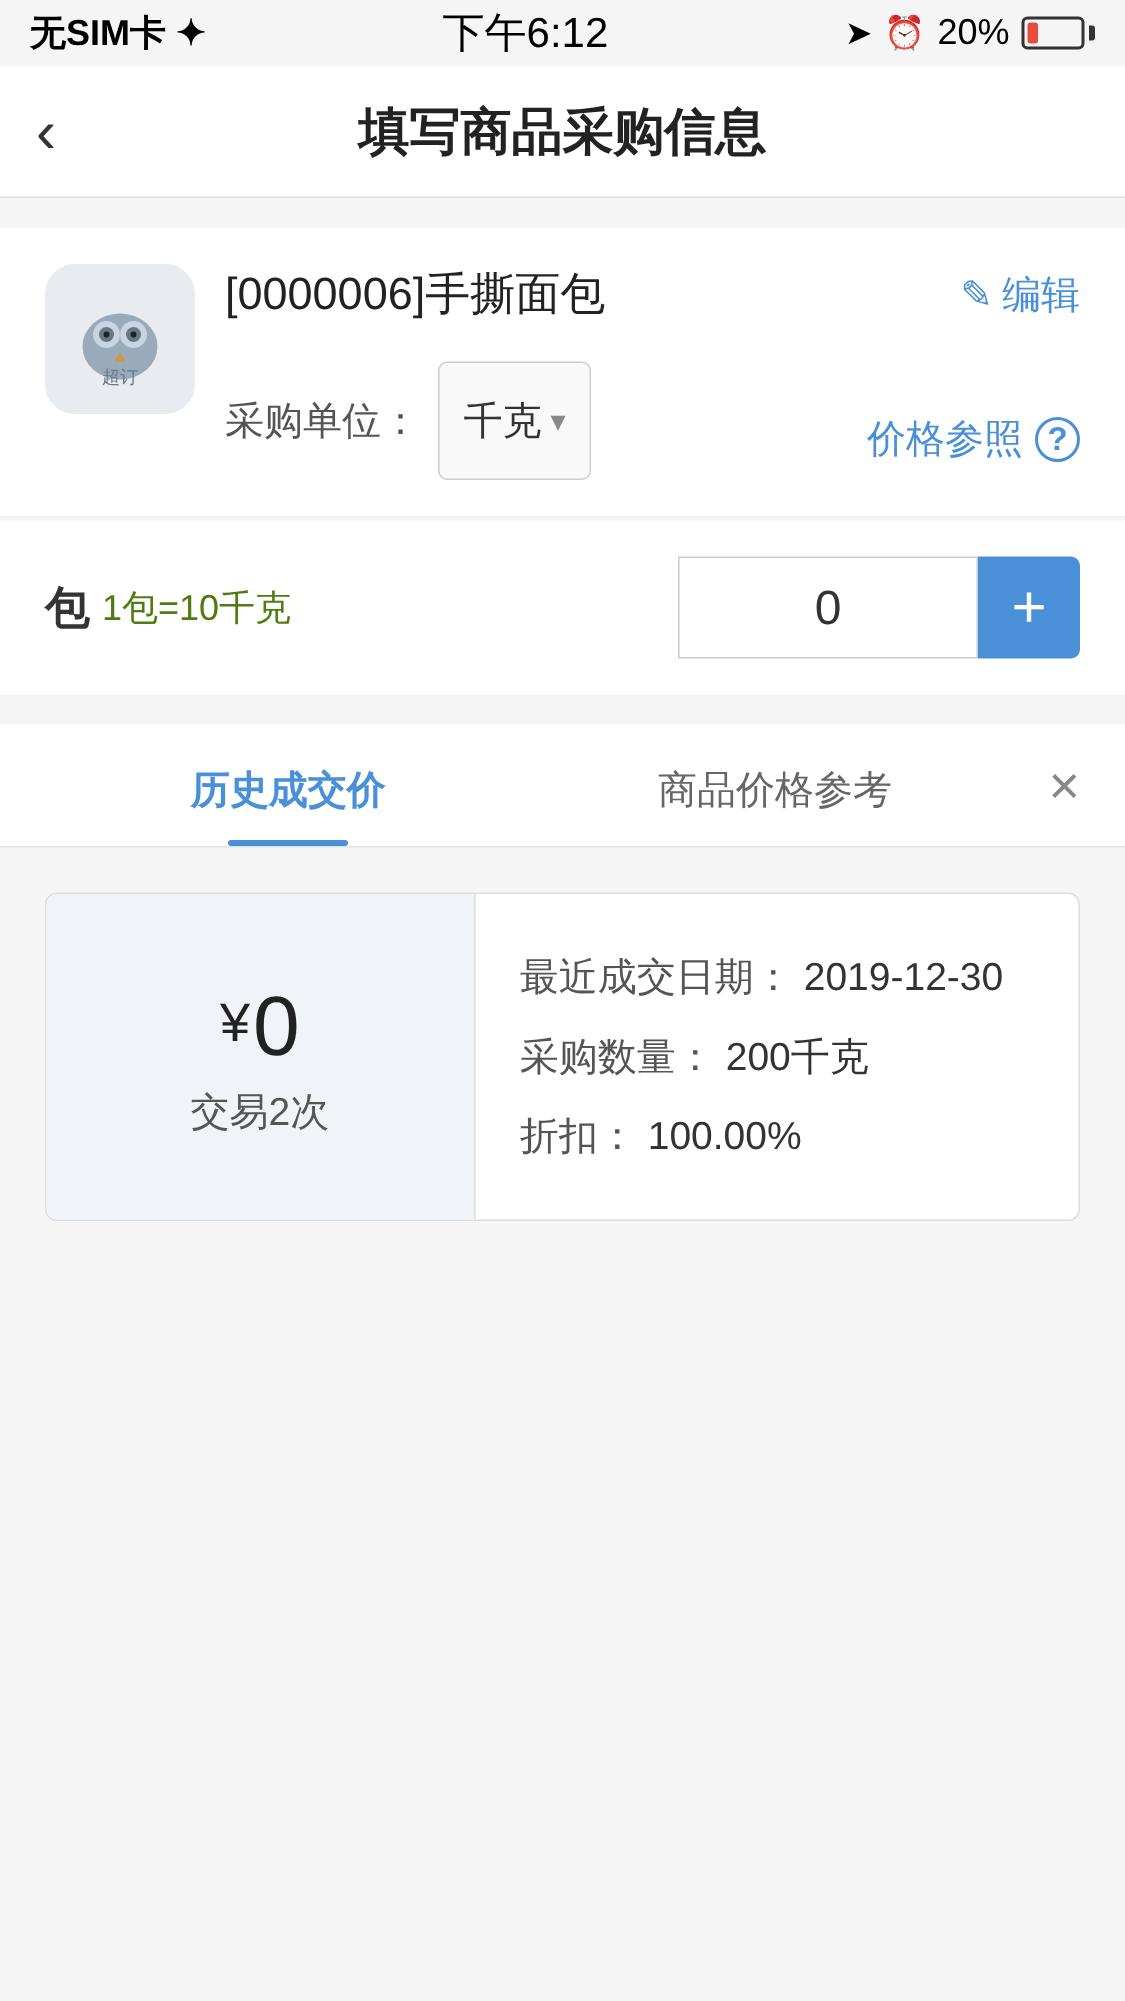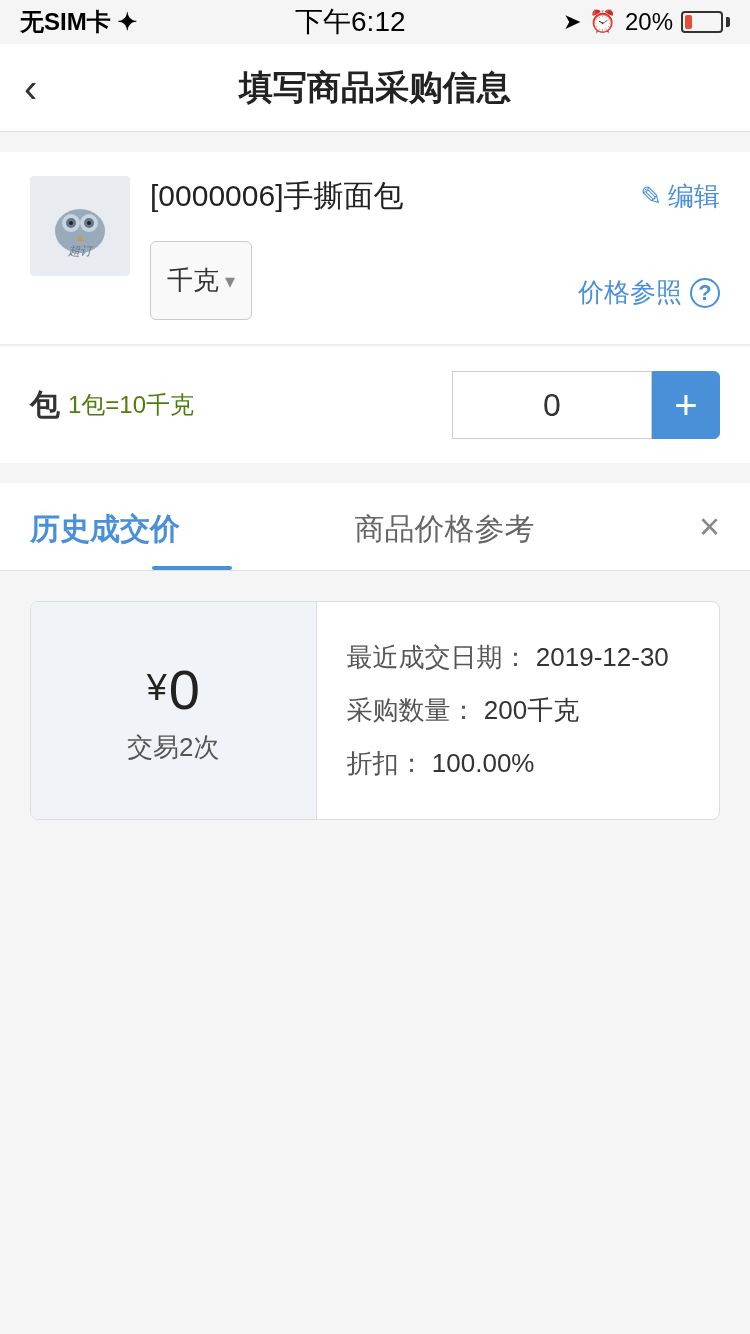--- a/index.html
+++ b/index.html
@@ -104,27 +104,26 @@
     }
     .product-header {
       display: flex;
       align-items: flex-start;
       gap: 20px;
     }
     .product-thumb {
       width: 100px;
       height: 100px;
       background: #e8ecf0;
-      border-radius: 4px;
+      border-radius: 20px;
       display: flex;
       align-items: center;
       justify-content: center;
       flex-shrink: 0;
       overflow: hidden;
-      font-style: italic;
     }
     .product-thumb-owl {
       font-size: 40px;
       color: #8899aa;
       display: flex;
       flex-direction: column;
       align-items: center;
       line-height: 1;
     }
     .product-info {
@@ -255,23 +254,23 @@
       background: #fff;
       margin-top: 20px;
       border-bottom: 1px solid #e0e0e0;
       display: flex;
       align-items: center;
       padding: 0 30px;
       position: relative;
     }
     .tab-item {
       flex: 1;
-      text-align: left;
+      text-align: center;
       padding: 26px 0 20px;
-      font-size: 30px;
+      font-size: 26px;
       color: #666;
       cursor: pointer;
       position: relative;
     }
     .tab-item.active {
       color: #4a90d9;
       font-weight: 600;
     }
     .tab-item.active::after {
       content: '';
@@ -398,20 +397,21 @@
     <div class="product-info">
       <div class="product-name-row">
         <div class="product-name">[0000006]手撕面包</div>
         <div class="edit-btn">
           <span>✎</span>
           <span>编辑</span>
         </div>
       </div>
       <div class="purchase-unit-row">
         <div class="purchase-unit-left">
+          <span>采购单位：</span>
           <div class="unit-select">
             <span>千克</span>
             <span class="arrow">▾</span>
           </div>
         </div>
         <div class="price-ref">
           <span>价格参照</span>
           <div class="price-ref-help">?</div>
         </div>
       </div>

